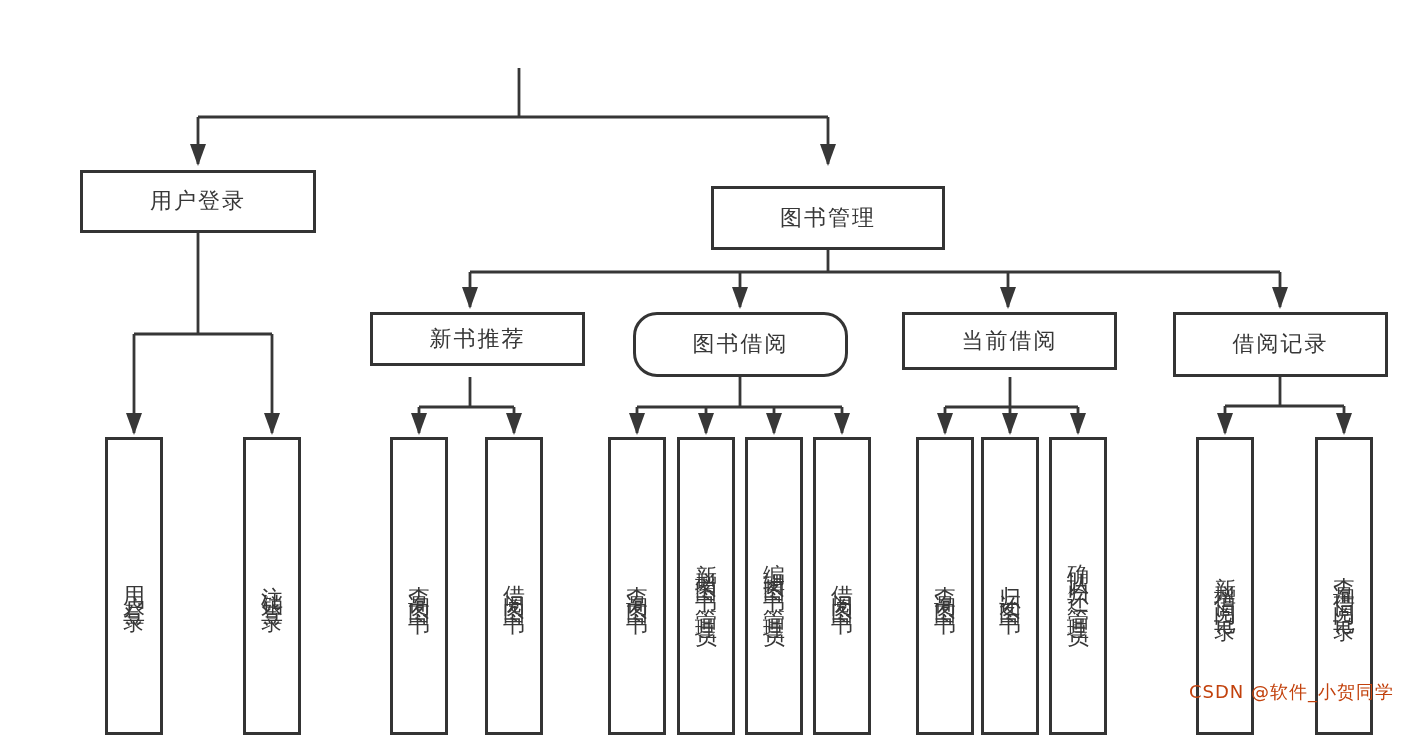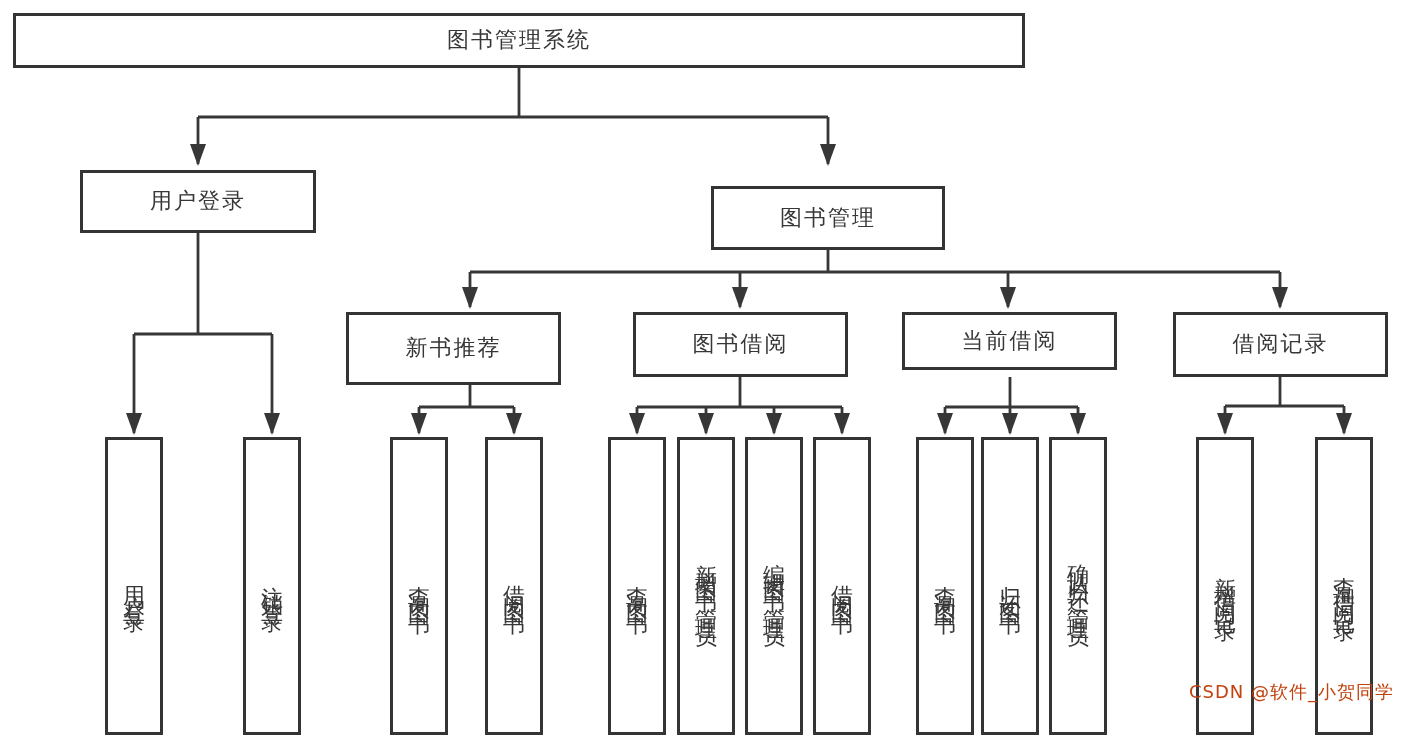--- a/index.html
+++ b/index.html
@@ -73,27 +73,26 @@
     <line x1="945" y1="407" x2="945" y2="433" marker-end="url(#arrow)"></line>
     <line x1="1010" y1="407" x2="1010" y2="433" marker-end="url(#arrow)"></line>
     <line x1="1078" y1="407" x2="1078" y2="433" marker-end="url(#arrow)"></line>
 
     <line x1="1280" y1="377" x2="1280" y2="406"></line>
     <line x1="1225" y1="406" x2="1344" y2="406"></line>
     <line x1="1225" y1="406" x2="1225" y2="433" marker-end="url(#arrow)"></line>
     <line x1="1344" y1="406" x2="1344" y2="433" marker-end="url(#arrow)"></line>
   </svg>
 
-  <div class="box root" style="left:13px; top:13px; width:1012px; height:55px;">图书管理系统</div>
 
   <div class="box" style="left:80px; top:170px; width:236px; height:63px;">用户登录</div>
   <div class="box" style="left:711px; top:186px; width:234px; height:64px;">图书管理</div>
 
-  <div class="box" style="left:346px; top:312px; width:215px; height:73px;">新书推荐</div>
-  <div class="box" style="left:633px; top:312px; width:215px; height:65px;">图书借阅</div>
+  <div class="box" style="left:370px; top:312px; width:215px; height:54px;">新书推荐</div>
+  <div class="box" style="left:633px; top:312px; width:215px; height:65px;border-radius:24px;">图书借阅</div>
   <div class="box" style="left:902px; top:312px; width:215px; height:58px;">当前借阅</div>
   <div class="box" style="left:1173px; top:312px; width:215px; height:65px;">借阅记录</div>
 
   <div class="box vert" style="left:105px; top:437px; width:58px; height:298px;">用户登录</div>
   <div class="box vert" style="left:243px; top:437px; width:58px; height:298px;">注销登录</div>
 
   <div class="box vert" style="left:390px; top:437px; width:58px; height:298px;">查询图书</div>
   <div class="box vert" style="left:485px; top:437px; width:58px; height:298px;">借阅图书</div>
 
   <div class="box vert" style="left:608px; top:437px; width:58px; height:298px;">查询图书</div>

